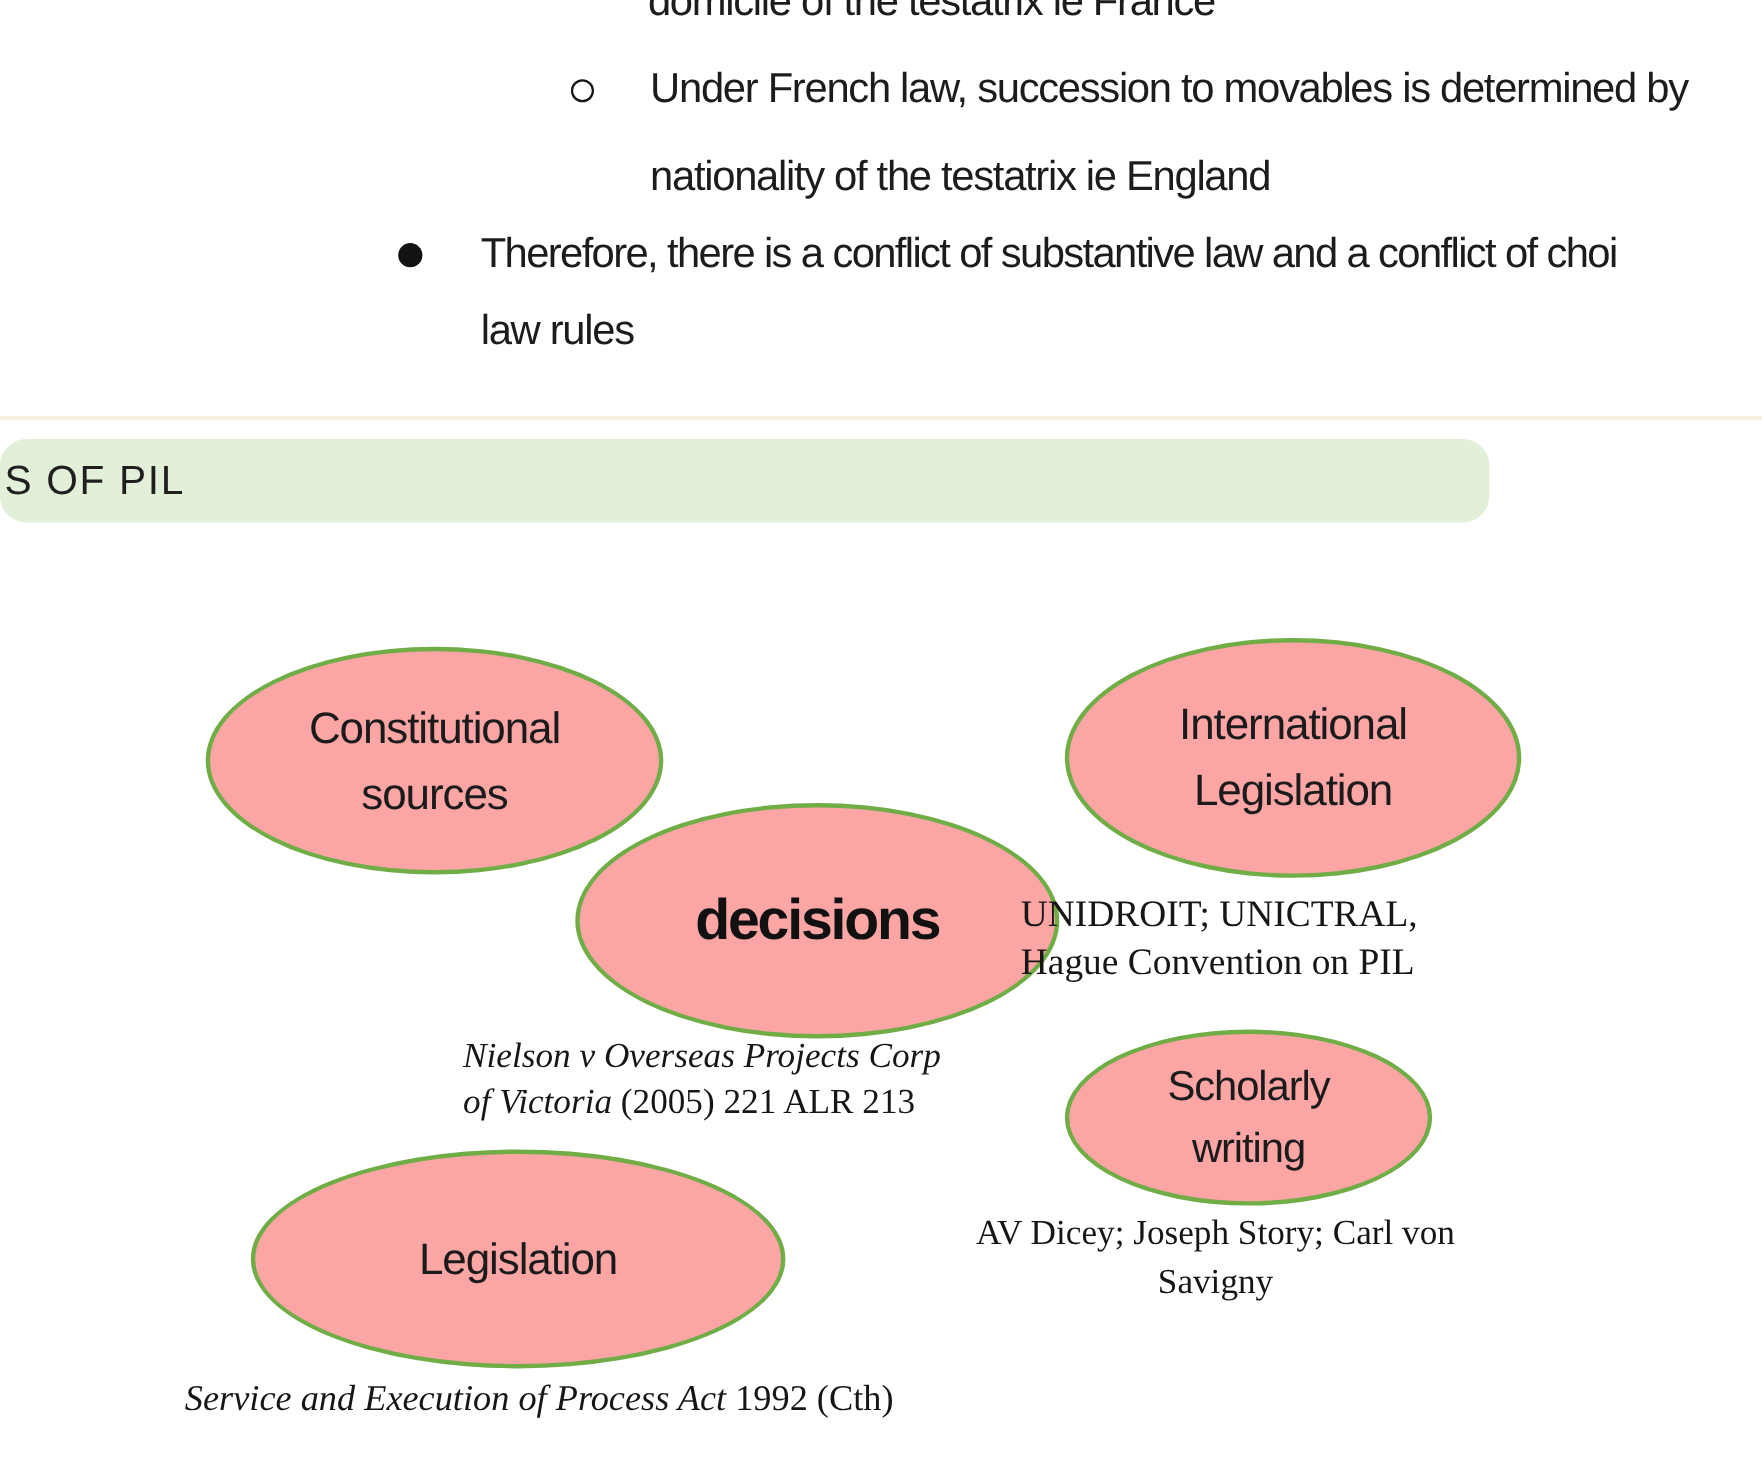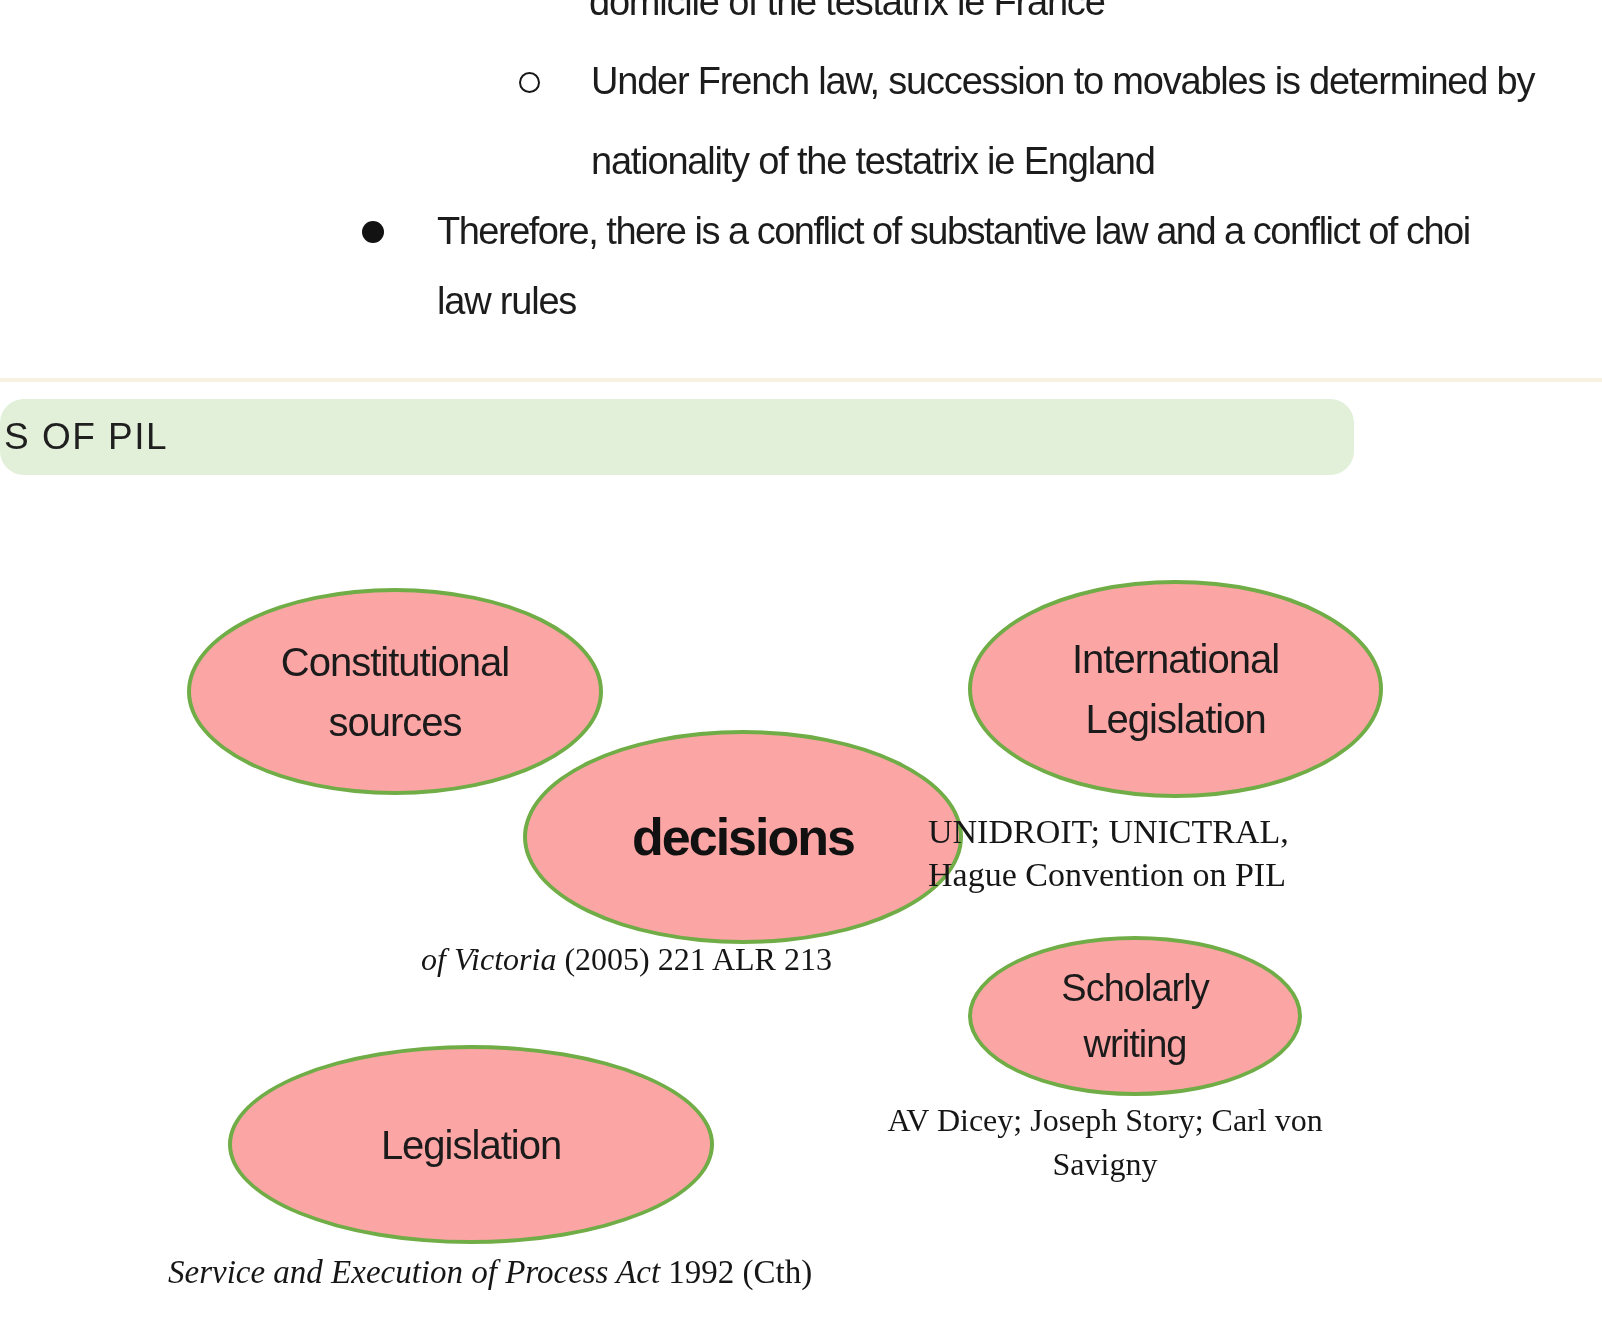--- a/index.html
+++ b/index.html
@@ -139,20 +139,21 @@
   <div class="ellipse" id="node-legislation">
     <span>Legislation</span>
   </div>
 
   <div class="serif-note" id="note-unidroit">
     <div>UNIDROIT; UNICTRAL,</div>
     <div>Hague Convention on PIL</div>
   </div>
 
   <div class="serif-note" id="note-nielson">
+    <div>Nielson v Overseas Projects Corp</div>
     <div><span class="it">of Victoria </span><span class="rm">(2005) 221 ALR 213</span></div>
   </div>
 
   <div class="serif-note" id="note-dicey">
     <div>AV Dicey; Joseph Story; Carl von</div>
     <div>Savigny</div>
   </div>
 
   <div class="serif-note" id="note-service">
     <span class="it">Service and Execution of Process Act </span><span>1992 (Cth)</span>

